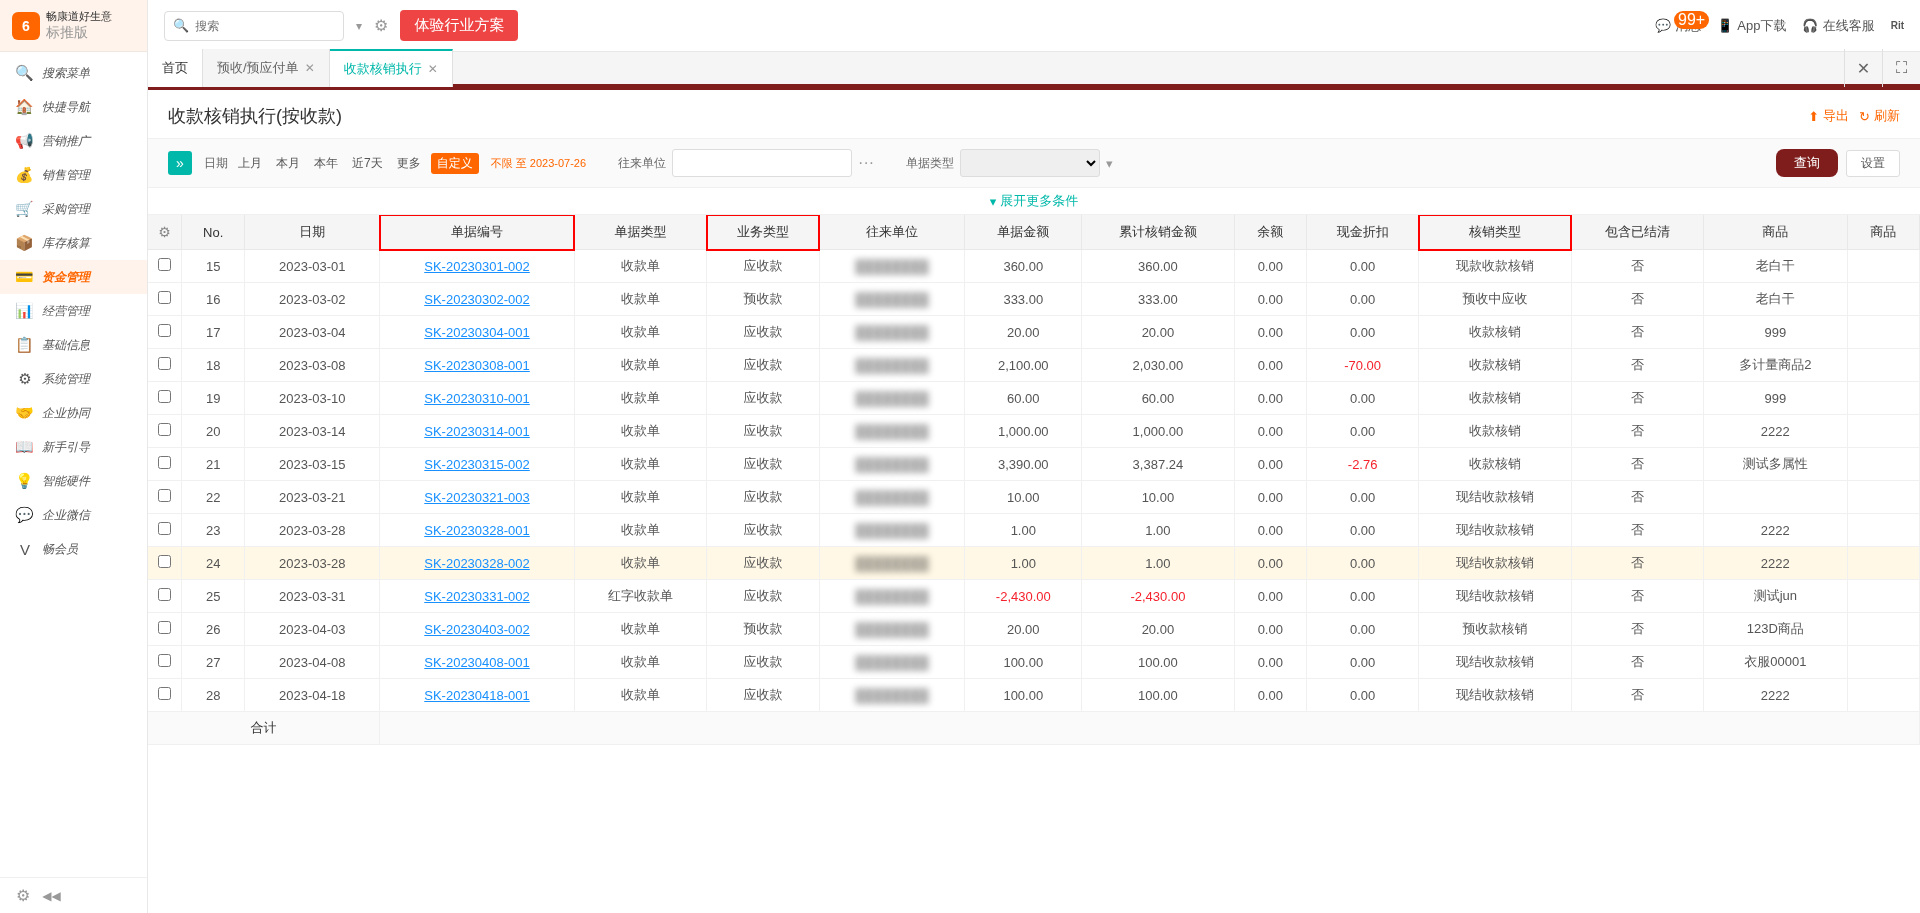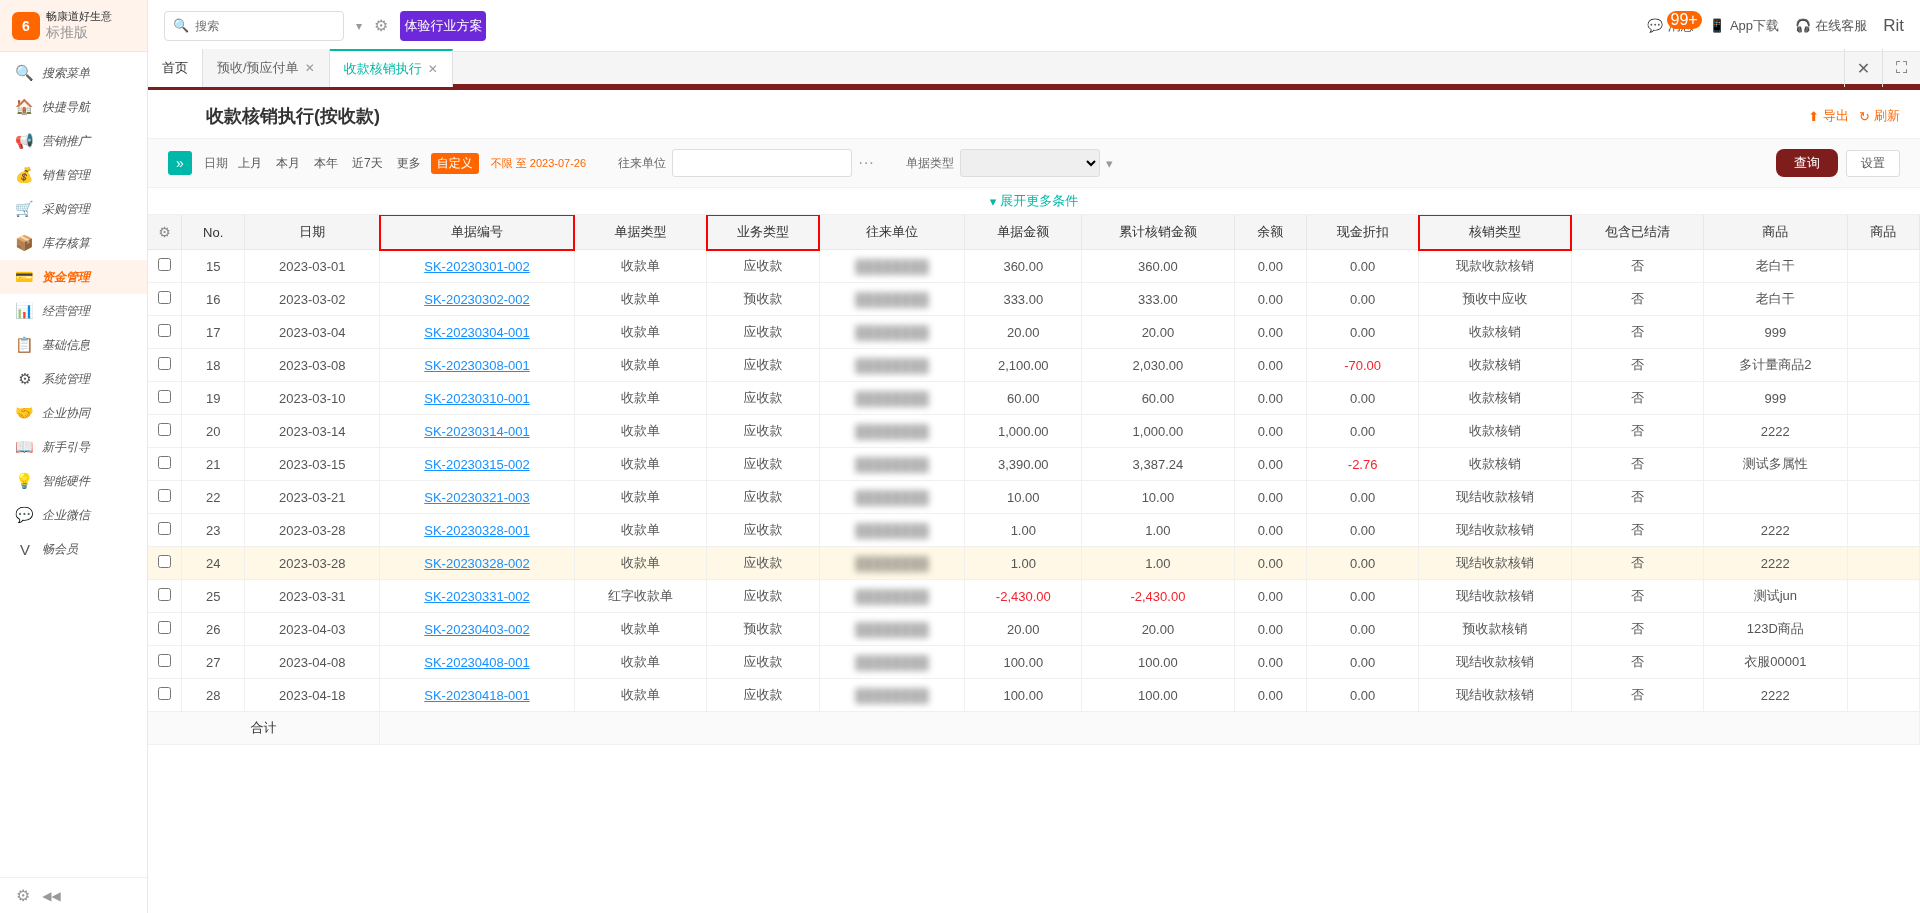--- a/index.html
+++ b/index.html
@@ -21,41 +21,41 @@
 
     
     .main { flex: 1; display: flex; flex-direction: column; overflow: hidden; }
 
     
     .topbar { height: 52px; background: #fff; border-bottom: 1px solid #e8e8e8; display: flex; align-items: center; padding: 0 16px; gap: 12px; }
     .topbar-search { flex: 0 0 180px; height: 30px; border: 1px solid #ddd; border-radius: 4px; padding: 0 8px; font-size: 12px; color: #999; display: flex; align-items: center; gap: 6px; }
     .topbar-search input { border: none; outline: none; font-size: 12px; color: #999; width: 100%; background: transparent; }
     .topbar-chevron { color: #999; font-size: 12px; }
     .topbar-gear { color: #999; font-size: 16px; cursor: pointer; }
-    .topbar-solution-btn { background: #6d28d9; color: #fff; border: none; border-radius: 4px; padding: 6px 4px; font-size: 13px; cursor: pointer; }
+    .topbar-solution-btn { background: #ef4444; color: #fff; border: none; border-radius: 4px; padding: 6px 14px; font-size: 15px; cursor: pointer; }
     .topbar-right { margin-left: auto; display: flex; align-items: center; gap: 16px; }
     .topbar-msg { display: flex; align-items: center; gap: 4px; color: #555; font-size: 12px; cursor: pointer; position: relative; }
     .topbar-msg-badge { background: #f60; color: #fff; border-radius: 10px; padding: 0 4px; font-size: 16px; position: absolute; top: -6px; right: -8px; }
     .topbar-app { display: flex; align-items: center; gap: 4px; color: #555; font-size: 12px; cursor: pointer; }
     .topbar-service { display: flex; align-items: center; gap: 4px; color: #555; font-size: 12px; cursor: pointer; }
-    .topbar-user { font-size: 17px; color: #555; }
+    .topbar-user { font-size: 10px; color: #555; font-weight: bold; }
 
     
     .tabbar { height: 38px; background: #f5f5f5; border-bottom: 6px solid #7f1d1d; display: flex; align-items: center; padding: 0 0 0 0; }
     .tab { display: flex; align-items: center; padding: 0 14px; height: 38px; border-right: 1px solid #e0e0e0; font-size: 13px; cursor: pointer; background: #f5f5f5; color: #666; gap: 6px; }
     .tab.home { background: #fff; color: #333; }
     .tab.active { background: #fff; color: #00b8a9; border-top: 2px solid #00b8a9; font-weight: 500; }
     .tab-close { color: #999; font-size: 12px; cursor: pointer; }
     .tabbar-actions { margin-left: auto; display: flex; align-items: center; gap: 0; }
     .tabbar-action-btn { width: 38px; height: 38px; display: flex; align-items: center; justify-content: center; border-left: 1px solid #e0e0e0; cursor: pointer; color: #666; font-size: 16px; }
 
     
     .content { flex: 1; overflow: hidden; display: flex; flex-direction: column; background: #fff; padding: 0; }
     .content-header { padding: 14px 20px 10px; border-bottom: 1px solid #f0f0f0; display: flex; align-items: center; justify-content: space-between; }
-    .content-title { font-size: 18px; font-weight: bold; color: #333; margin-left: 38px; }
+    .content-title { font-size: 18px; font-weight: normal; color: #333; }
     .content-header-actions { display: flex; align-items: center; gap: 10px; }
     .header-action-btn { display: flex; align-items: center; gap: 4px; color: #f60; font-size: 13px; cursor: pointer; }
 
     
     .filter-bar { padding: 10px 20px; background: #fafafa; border-bottom: 1px solid #f0f0f0; display: flex; align-items: center; gap: 12px; flex-wrap: wrap; }
     .filter-expand-btn { width: 24px; height: 24px; background: #00b8a9; color: #fff; border: none; border-radius: 3px; cursor: pointer; display: flex; align-items: center; justify-content: center; font-size: 14px; }
     .filter-group { display: flex; align-items: center; gap: 6px; }
     .filter-label { color: #666; font-size: 12px; white-space: nowrap; }
     .filter-date-options { display: flex; gap: 6px; align-items: center; }
     .filter-date-opt { font-size: 12px; color: #555; cursor: pointer; padding: 2px 4px; }

